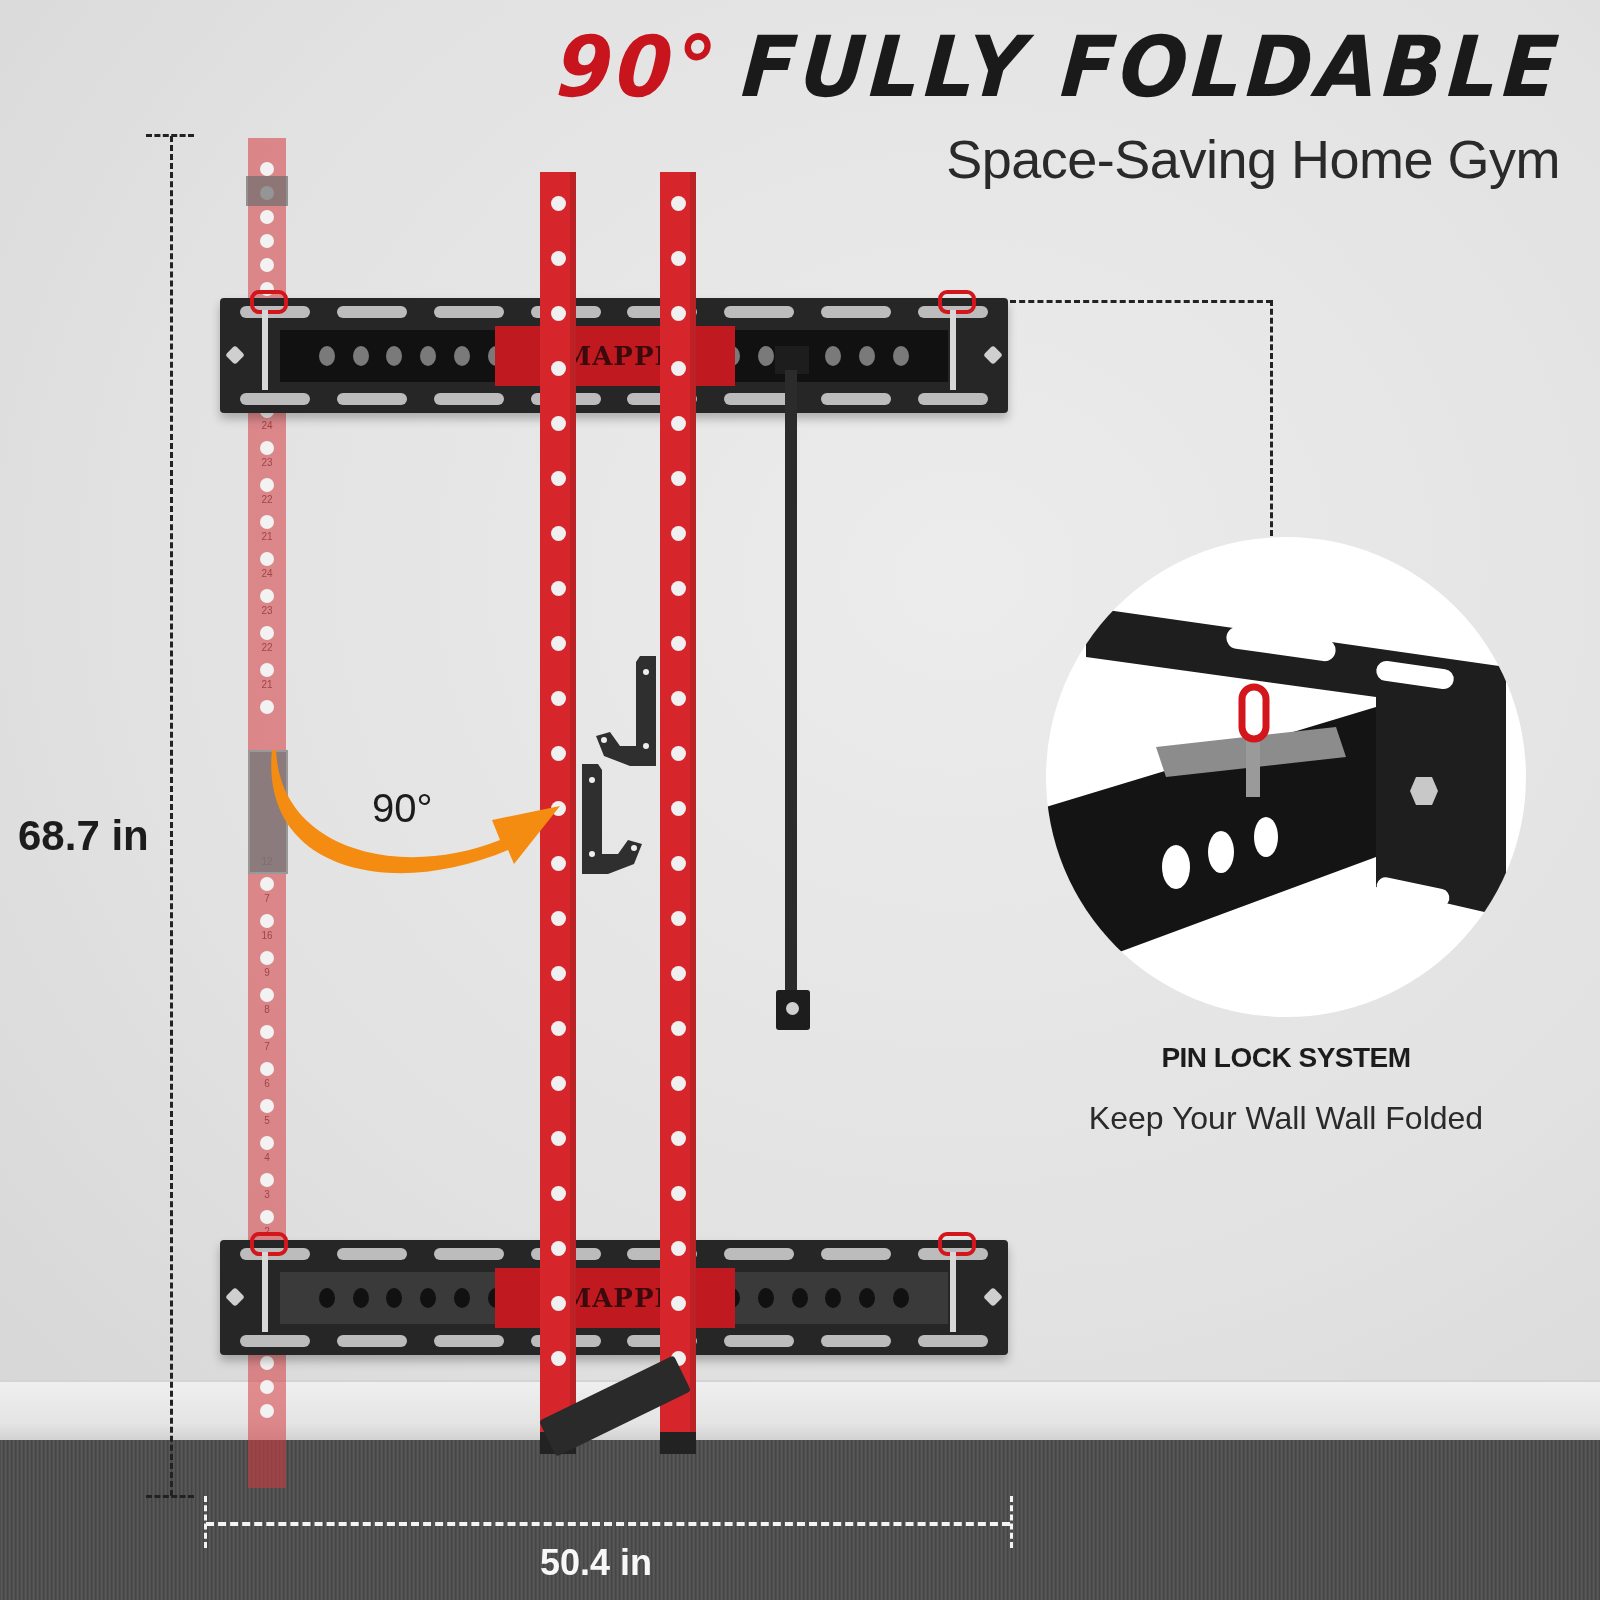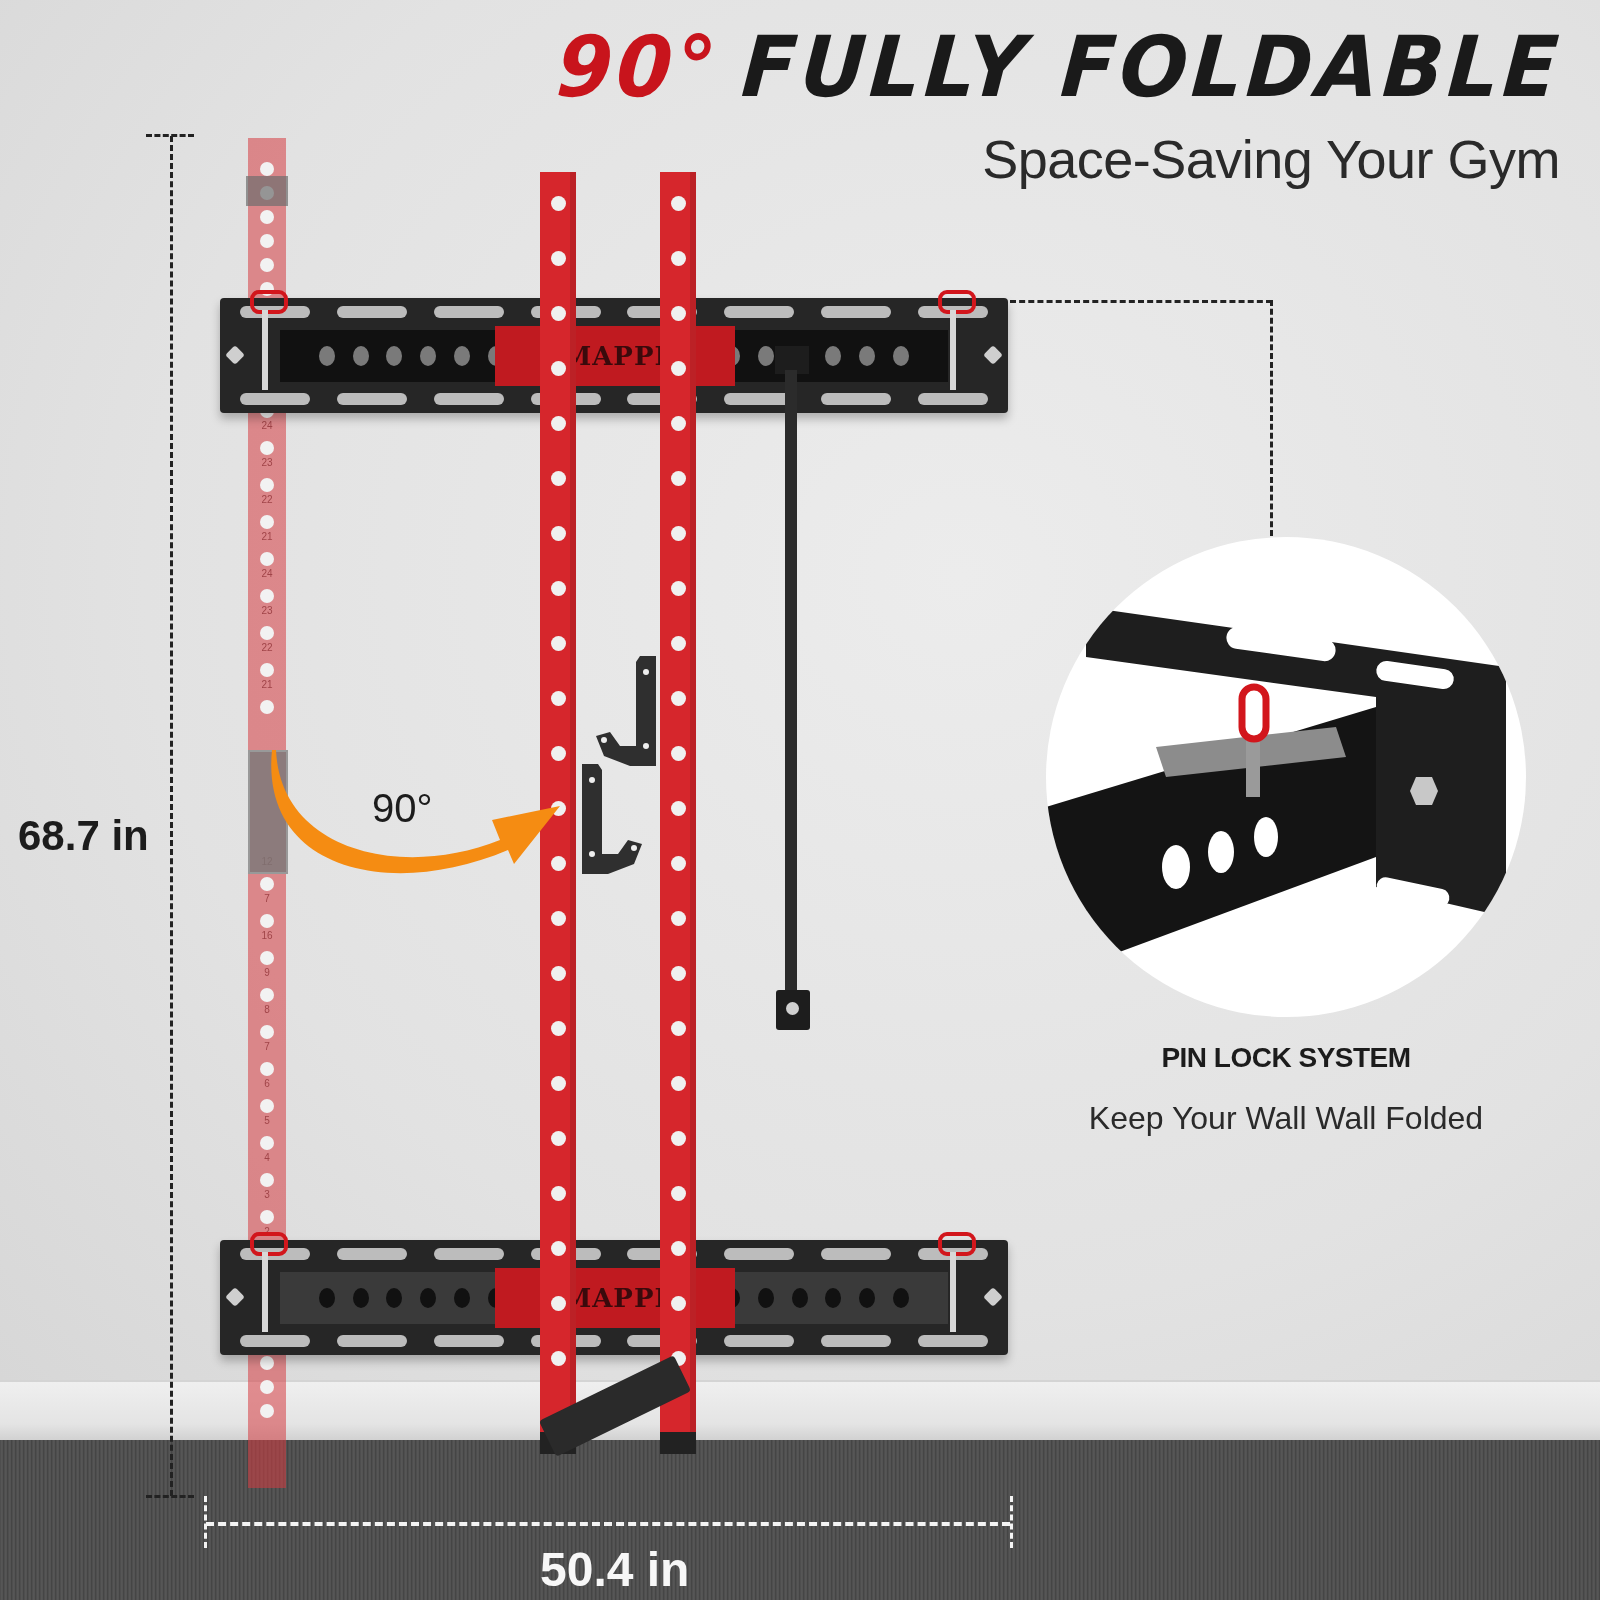--- a/index.html
+++ b/index.html
@@ -37,21 +37,21 @@
   }
 
   
   .dim-v { position: absolute; left: 170px; top: 136px; height: 1360px; border-left: 3px dashed #222; }
   .dim-v-cap-top { position: absolute; left: 146px; top: 134px; width: 48px; border-top: 3px dashed #222; }
   .dim-v-cap-bot { position: absolute; left: 146px; top: 1495px; width: 48px; border-top: 3px dashed #222; }
   .dim-h { position: absolute; left: 206px; top: 1522px; width: 804px; border-top: 4px dashed #f4f4f4; }
   .dim-h-cap-l { position: absolute; left: 204px; top: 1496px; height: 52px; border-left: 3px dashed #f4f4f4; }
   .dim-h-cap-r { position: absolute; left: 1010px; top: 1496px; height: 52px; border-left: 3px dashed #f4f4f4; }
   .height-label { position: absolute; left: 18px; top: 812px; font-size: 42px; font-weight: bold; color: #1c1c1c; }
-  .width-label { position: absolute; left: 540px; top: 1542px; font-size: 48px; font-weight: bold; color: #f7f7f7; }
+  .width-label { position: absolute; left: 540px; top: 1542px; font-size: 36px; font-weight: bold; color: #f7f7f7; }
 
   
   .leader-h { position: absolute; left: 1010px; top: 300px; width: 262px; border-top: 3px dashed #222; }
   .leader-v { position: absolute; left: 1270px; top: 300px; height: 236px; border-left: 3px dashed #222; }
 
   
   .plate {
     position: absolute; left: 220px; width: 788px; height: 115px;
     background: #262626; border-radius: 4px; box-shadow: 0 6px 10px rgba(0,0,0,.25);
   }
@@ -119,21 +119,21 @@
 </head>
 <body>
 
 <div class="wall"></div>
 <div class="baseboard"></div>
 <div class="floor"></div>
 
 <div class="headline">
   <span class="red">90°</span><span class="black">FULLY FOLDABLE</span>
 </div>
-<div class="subhead">Space-Saving Your Gym</div>
+<div class="subhead">Space-Saving Home Gym</div>
 
 <div class="dim-v"></div>
 <div class="dim-v-cap-top"></div>
 <div class="dim-v-cap-bot"></div>
 <div class="height-label">68.7 in</div>
 
 <div class="dim-h"></div>
 <div class="dim-h-cap-l"></div>
 <div class="dim-h-cap-r"></div>
 <div class="width-label">50.4 in</div>

